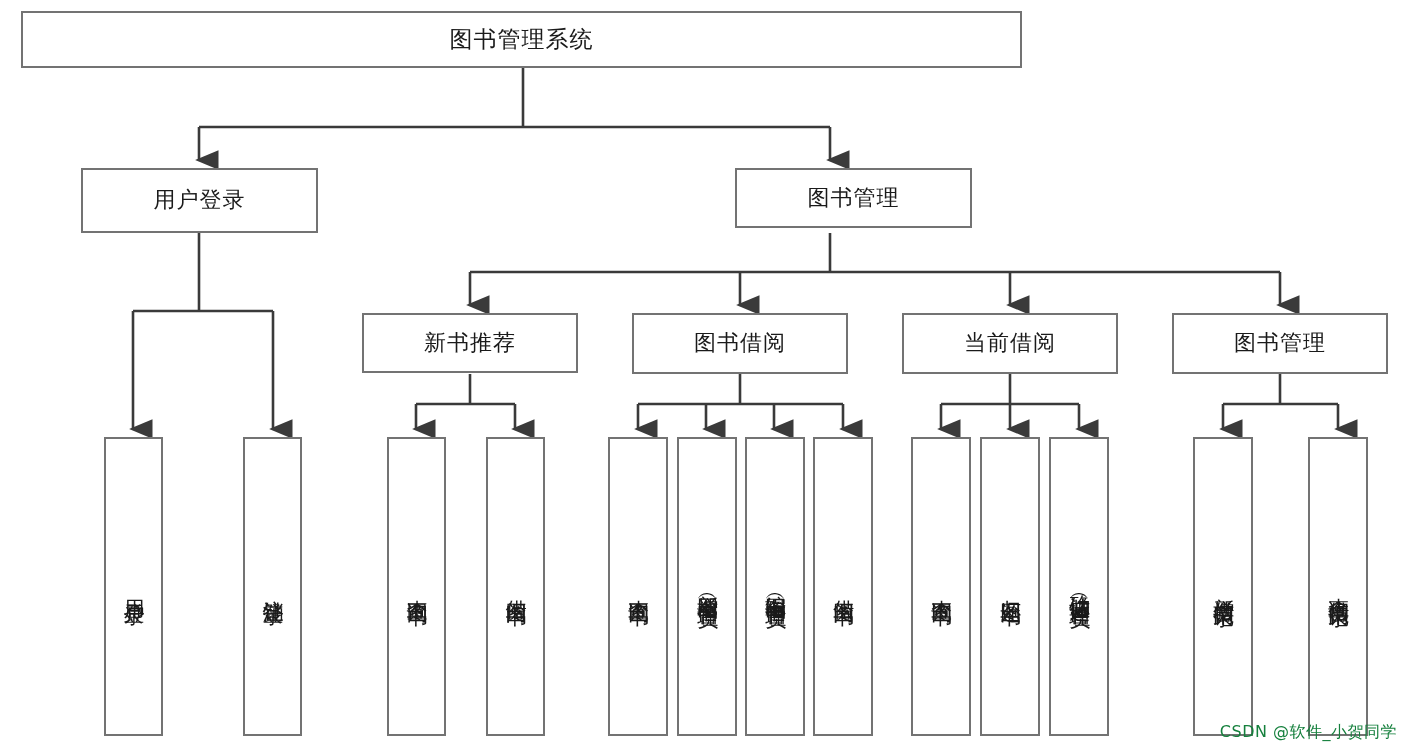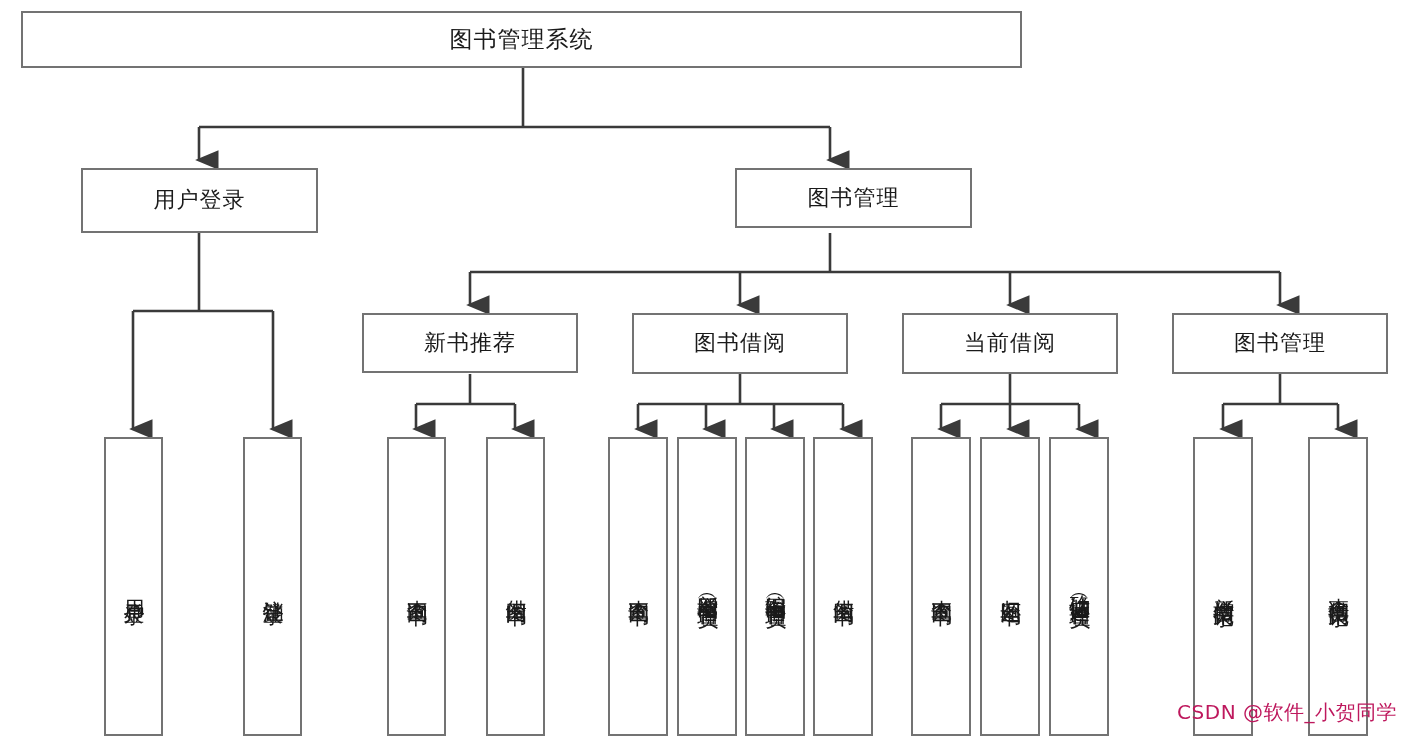--- a/index.html
+++ b/index.html
@@ -55,23 +55,23 @@
     padding: 4px 0;
   }
   .node.v .vlabel {
     writing-mode: vertical-rl;
     text-orientation: upright;
     display: block;
   }
   .watermark {
     position: absolute;
     right: 8px;
-    bottom: 21px;
-    font-size: 20px;
-    color: #be185d;
+    bottom: 4px;
+    font-size: 16px;
+    color: #15803d;
     letter-spacing: 0.5px;
     white-space: nowrap;
   }
 </style>
 </head>
 <body>
 
 <div id="canvas">
 
   <svg class="wires" viewBox="0 0 1405 747" xmlns="http://www.w3.org/2000/svg">

